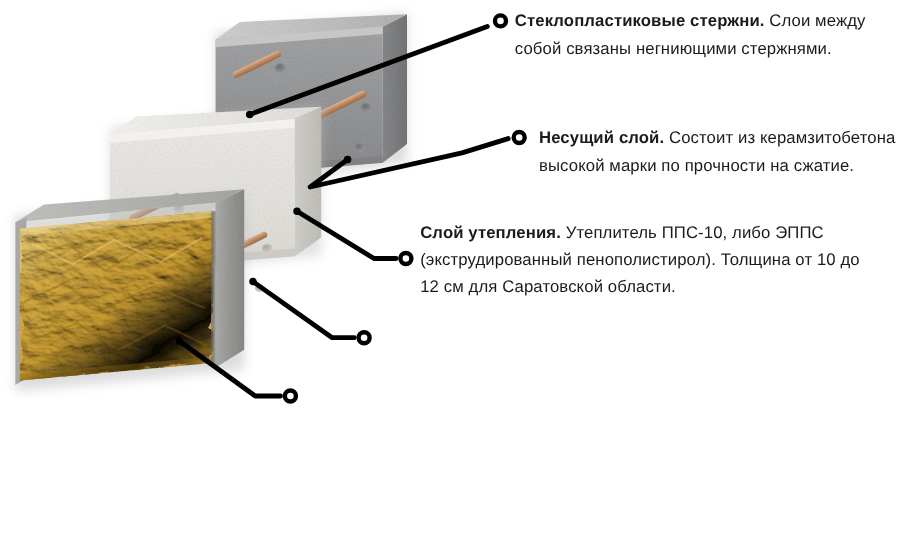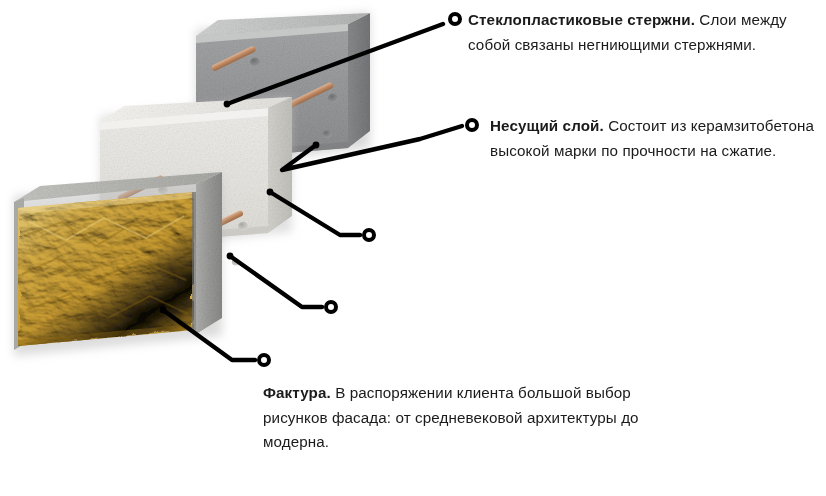--- a/index.html
+++ b/index.html
@@ -257,19 +257,19 @@
   </svg>
 
   <div class="callout c1">
     <b>Стеклопластиковые стержни.</b><span> Слои между собой связаны негниющими стержнями.</span>
   </div>
 
   <div class="callout c2">
     <b>Несущий слой.</b><span> Состоит из керамзитобетона высокой марки по прочности на сжатие.</span>
   </div>
 
-
-
-  <div class="callout c5">
-    <b>Фактура.</b><span> В распоряжении клиента большой выбор рисунков фасада: от средневековой архитектуры до модерна.</span>
-  </div>
+  <div class="callout c3">
+    <b>Слой утепления.</b><span> Утеплитель ППС-10, либо ЭППС (экструдированный пенополистирол). Толщина от 10 до 12 см для Саратовской области.</span>
+  </div>
+
+
 
 </div>
 
 </body></html>

